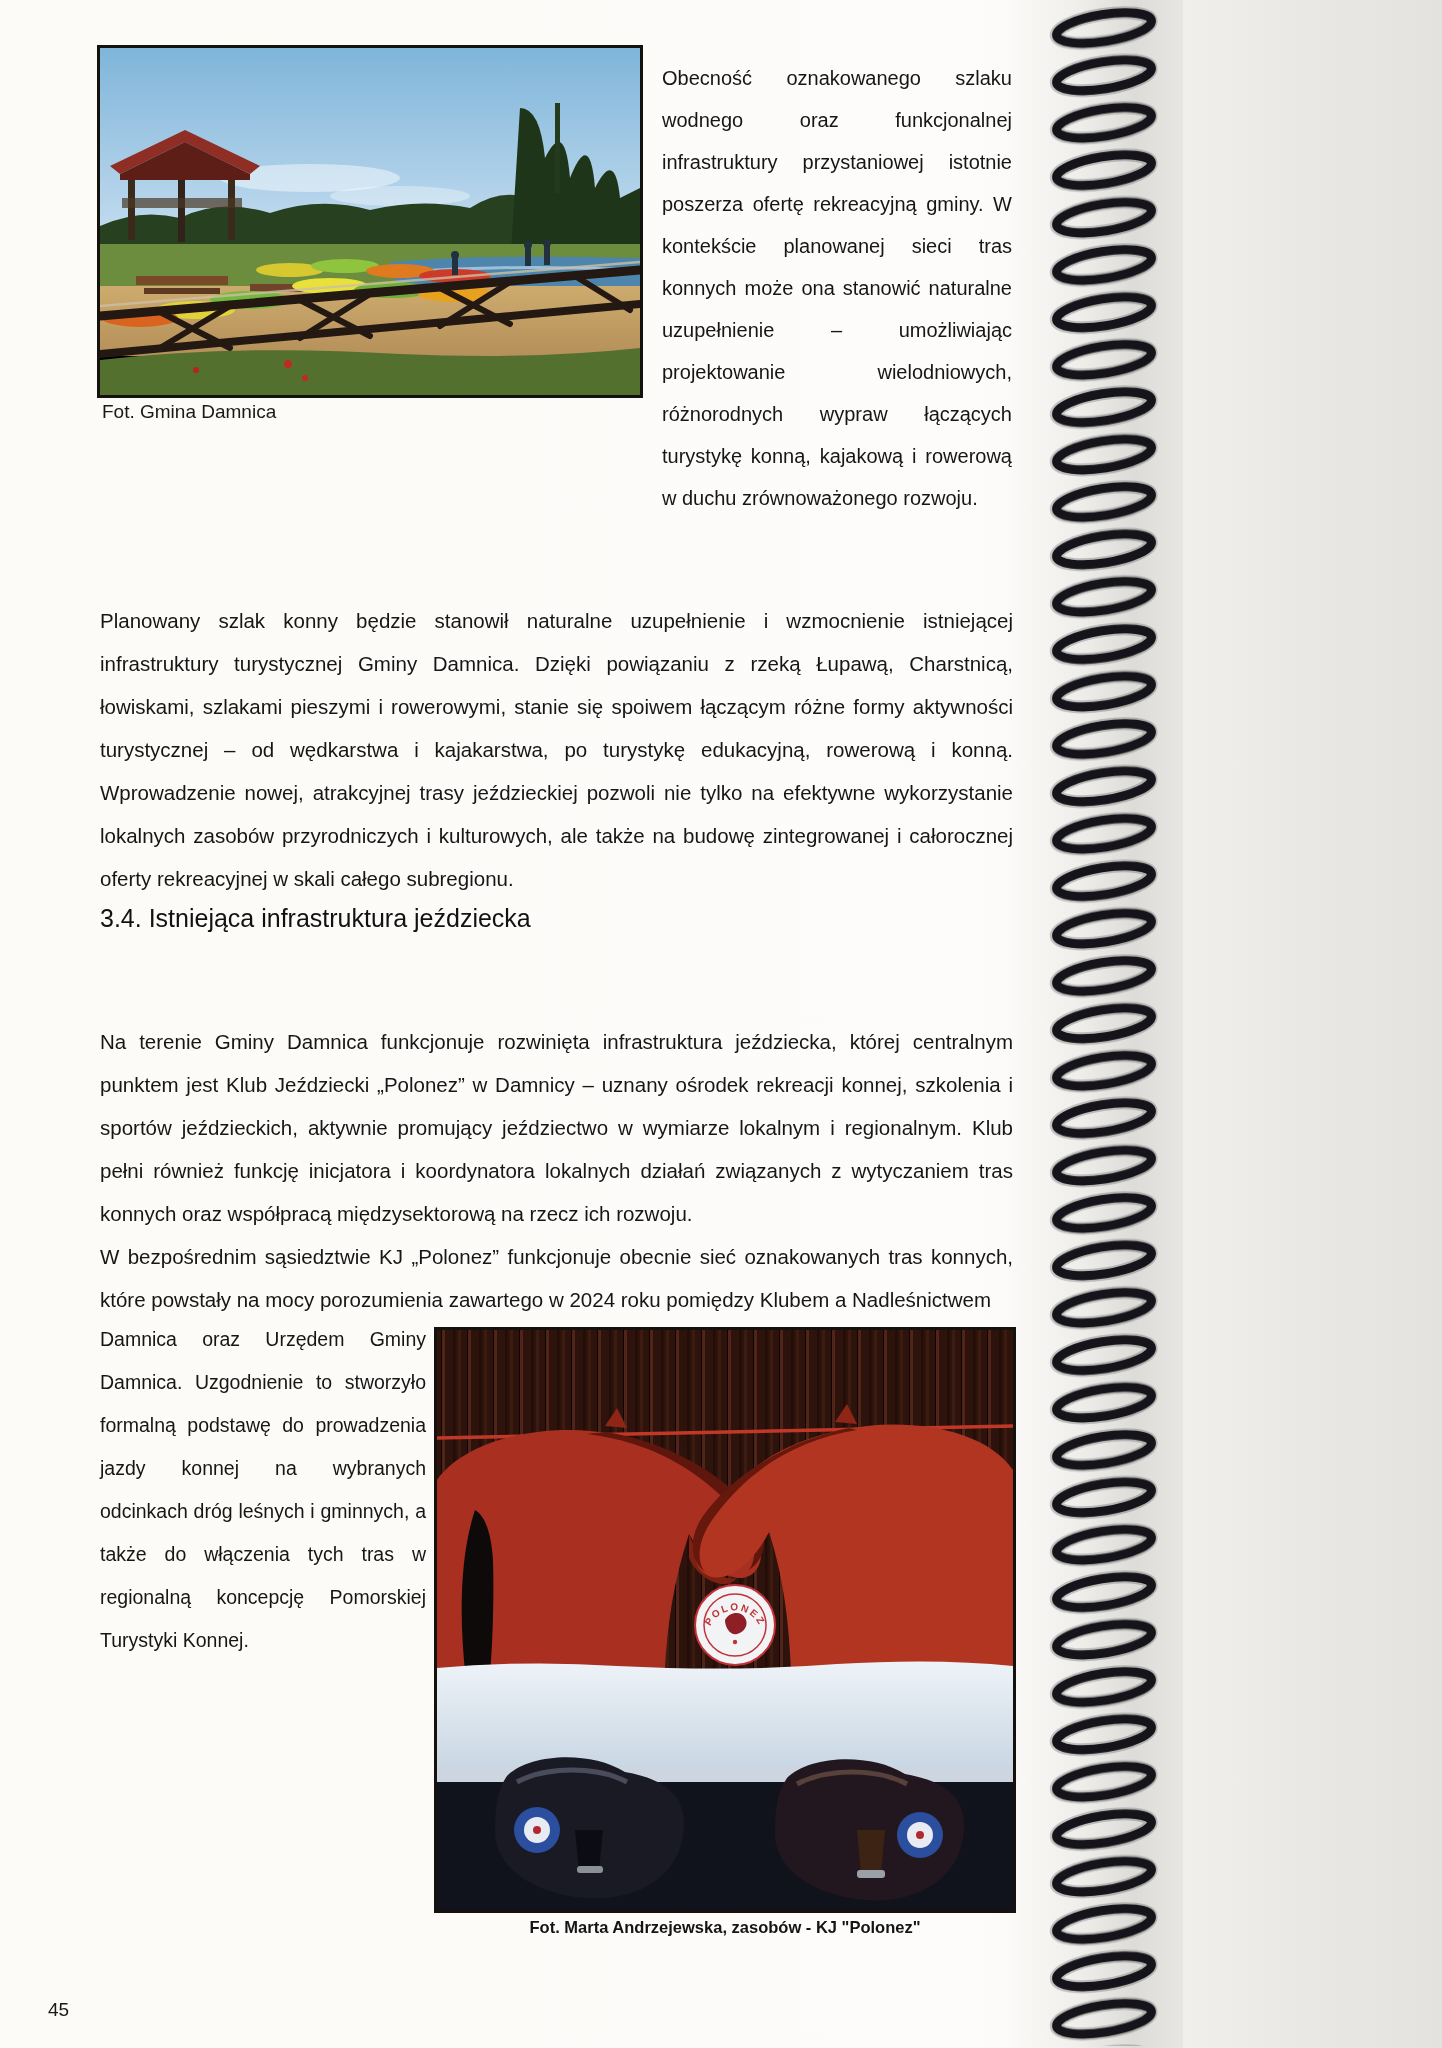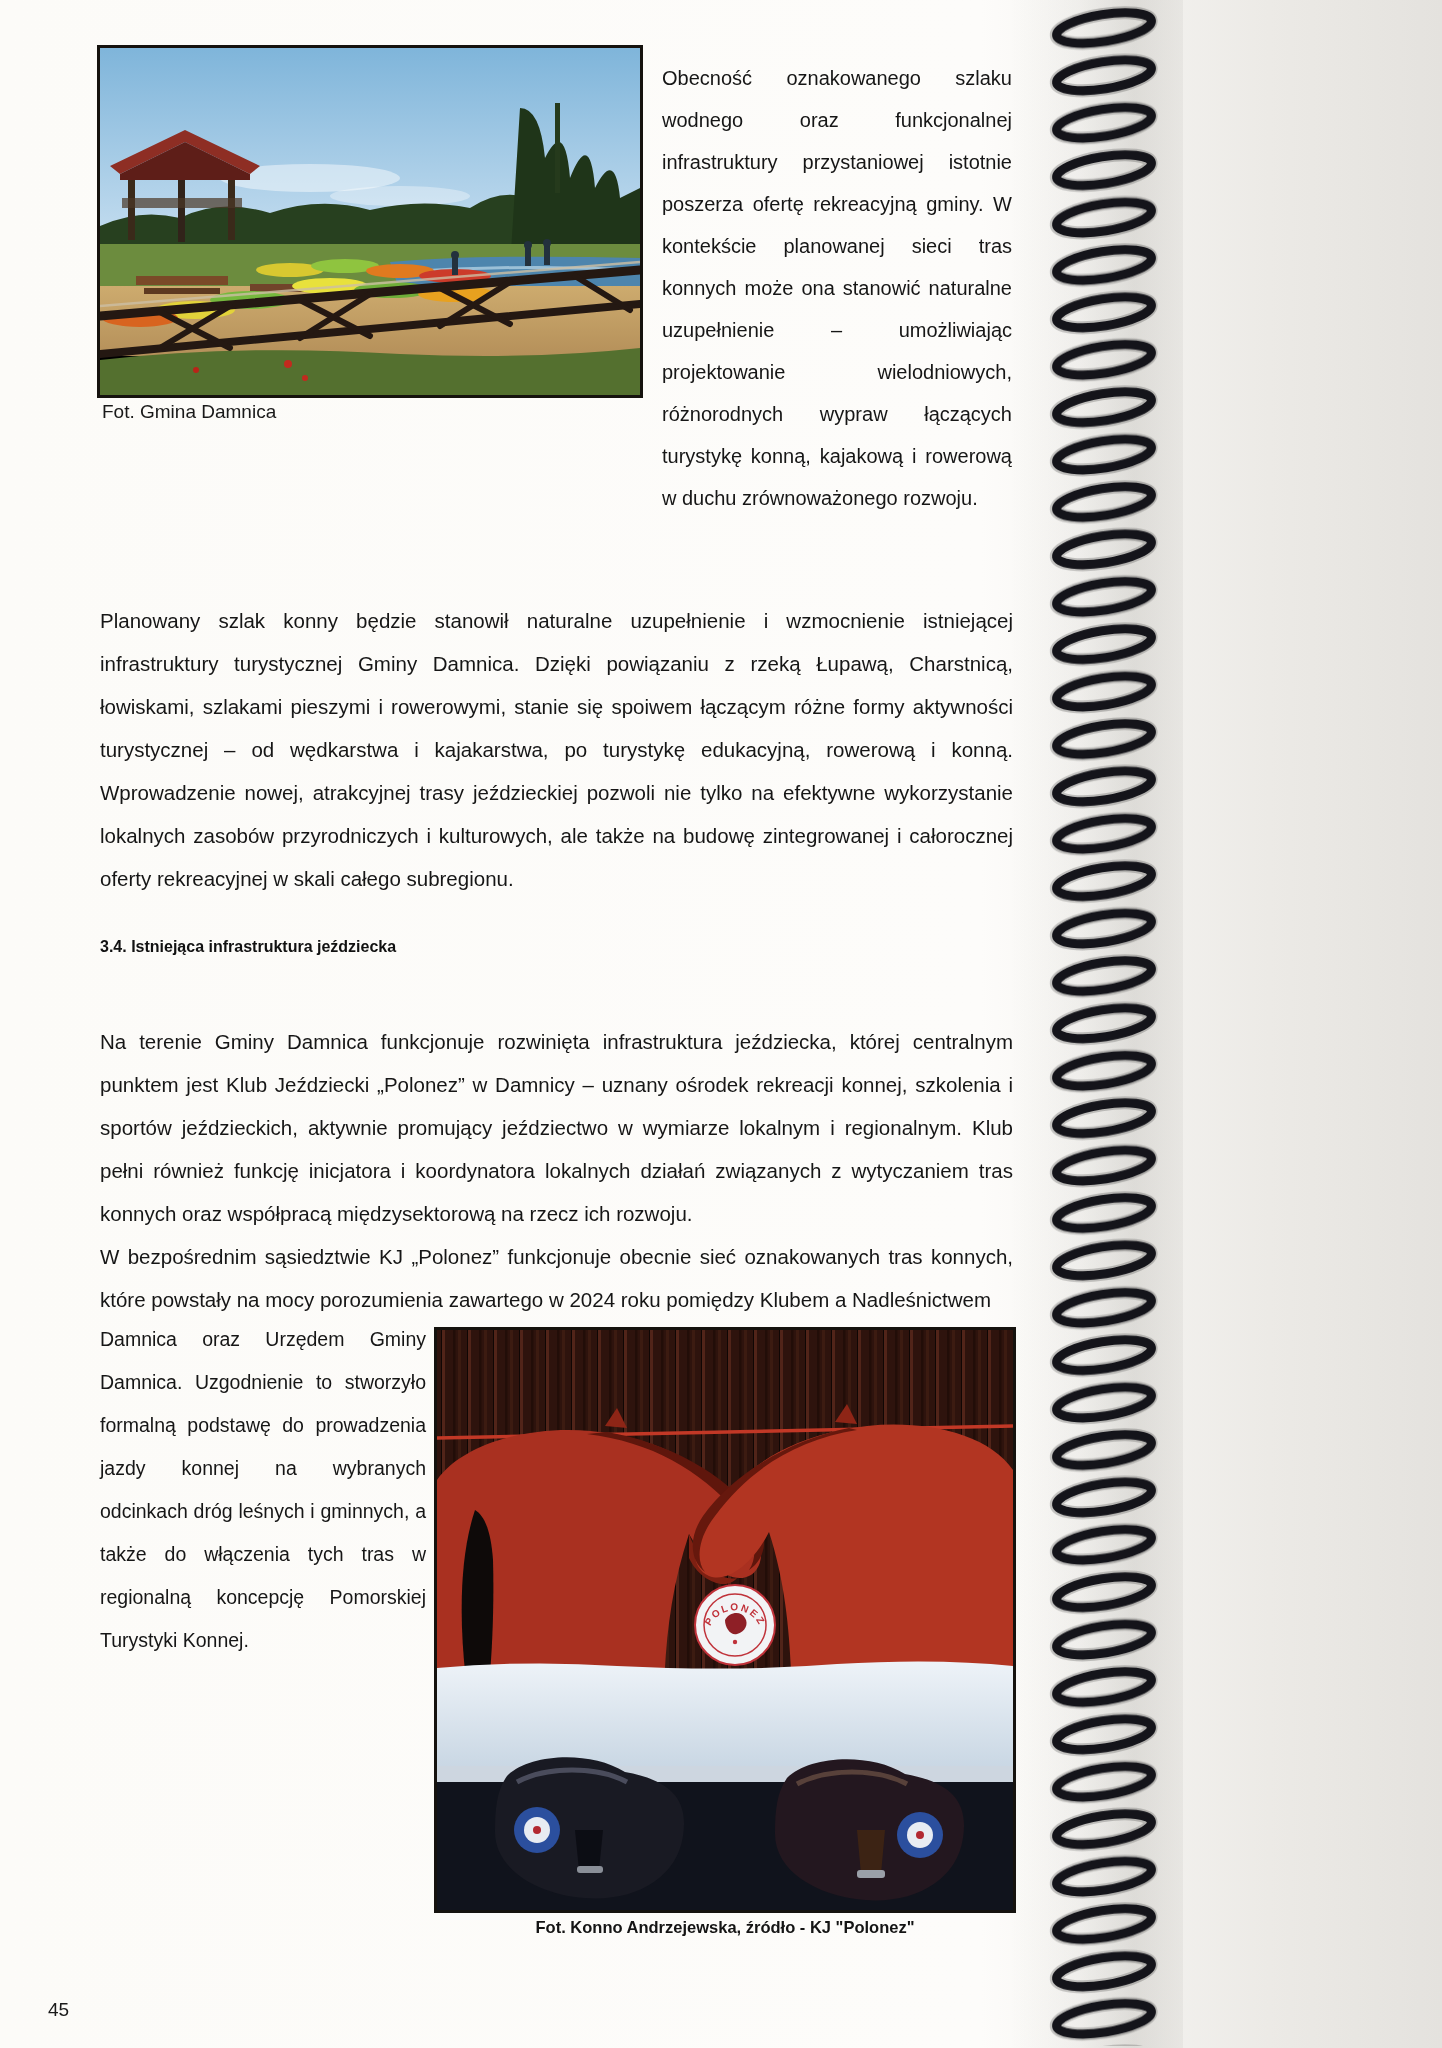--- a/index.html
+++ b/index.html
@@ -11,21 +11,21 @@
   p{margin:0}
   .photo-frame{position:absolute;outline:3px solid #15120e;background:#000;}
   .kayak{left:100px;top:48px;width:540px;height:347px;}
   .horses{left:437px;top:1330px;width:576px;height:580px;}
   .cap1{position:absolute;left:102px;top:401px;font-size:19px;color:#191919;text-align:right;}
   .intro{position:absolute;left:662px;top:57px;width:350px;font-size:20px;line-height:42px;
     text-align:justify;color:#161616;}
   .body-par{position:absolute;left:100px;width:913px;font-size:20.5px;line-height:43px;
     text-align:justify;color:#161616;}
   .p1{top:599px;}
-  .heading{position:absolute;left:100px;top:938px;font-size:16px;font-weight:700;color:#111;margin:0;}
+  .heading{position:absolute;left:100px;top:904px;font-size:25px;font-weight:400;color:#111;margin:0;}
   .p23{top:1020px;}
   .leftcol{position:absolute;left:100px;top:1318px;width:326px;font-size:19.5px;line-height:43px;
     text-align:justify;color:#161616;}
   .leftcol .gap{margin-top:31px;}
   .cap2{position:absolute;left:437px;top:1918px;width:576px;text-align:center;
     font-size:16.5px;font-weight:700;color:#141414;}
   .pagenum{position:absolute;left:48px;top:1999px;font-size:19px;color:#1a1a1a;}
   .ftext{position:absolute;left:100px;top:1999px;width:930px;text-align:center;font-size:19px;color:#1a1a1a;}
   .ftext .fb{font-weight:700;}
   .edge-shadow{position:absolute;left:1008px;top:0;width:175px;height:2048px;pointer-events:none;
@@ -209,21 +209,21 @@
       <circle cx="100" cy="500" r="13" fill="#e8ecf2"></circle>
       <circle cx="100" cy="500" r="4" fill="#b22830"></circle>
     </g>
     <g>
       <circle cx="483" cy="505" r="23" fill="#2b4f9e"></circle>
       <circle cx="483" cy="505" r="13" fill="#e8ecf2"></circle>
       <circle cx="483" cy="505" r="4" fill="#b22830"></circle>
     </g>
   </svg>
 
-  <div class="cap2">Fot. Konno Andrzejewska, źródło - KJ "Polonez"</div>
+  <div class="cap2">Fot. Marta Andrzejewska, zasobów - KJ "Polonez"</div>
 
   <span class="pagenum">45</span>
 
   <div class="edge-shadow"></div>
 
   <svg class="spiral" viewBox="0 0 124 2042" preserveAspectRatio="none">
     <defs>
       <pattern id="coil" width="124" height="47.4" patternUnits="userSpaceOnUse">
         <ellipse cx="58" cy="24" rx="48" ry="13.5" fill="none" stroke="#191920" stroke-width="9" transform="rotate(-9 58 24)"></ellipse>
         <ellipse cx="58" cy="24" rx="48" ry="13.5" fill="none" stroke="#00000033" stroke-width="13" transform="rotate(-9 58 26)"></ellipse>

